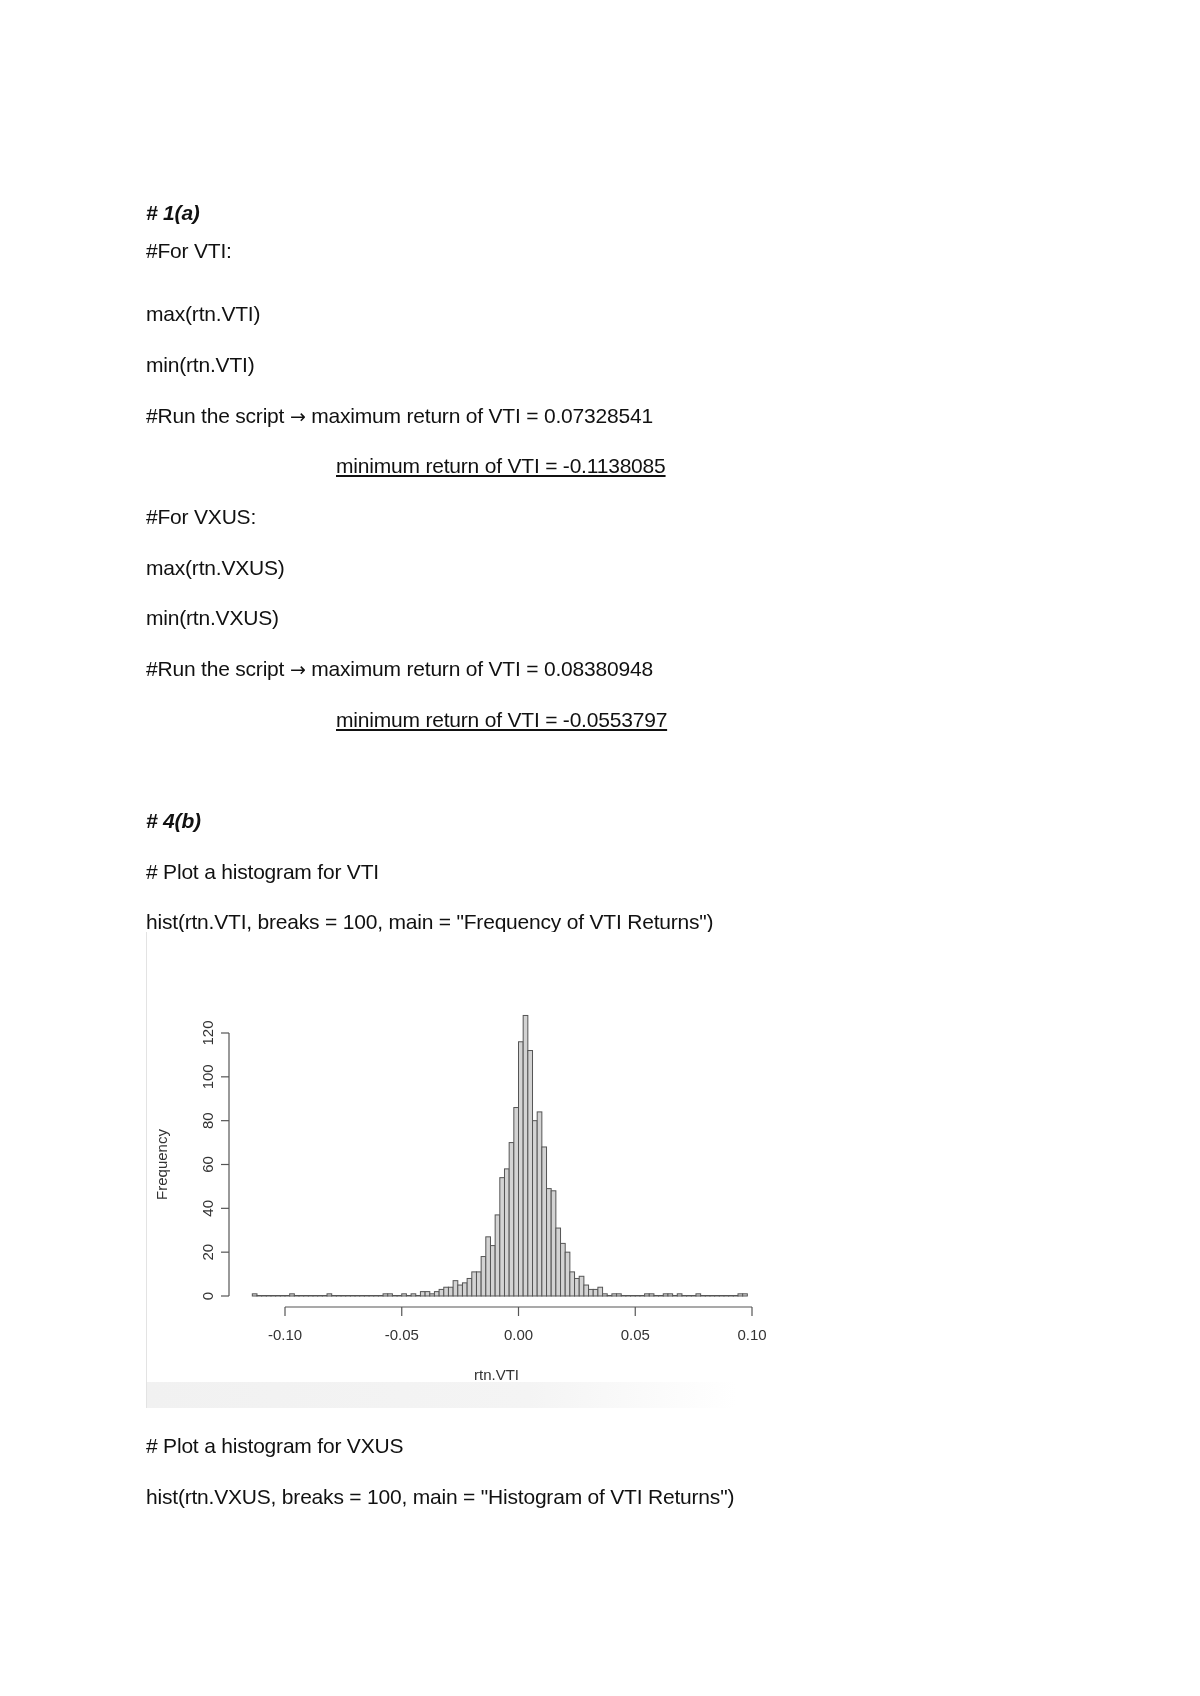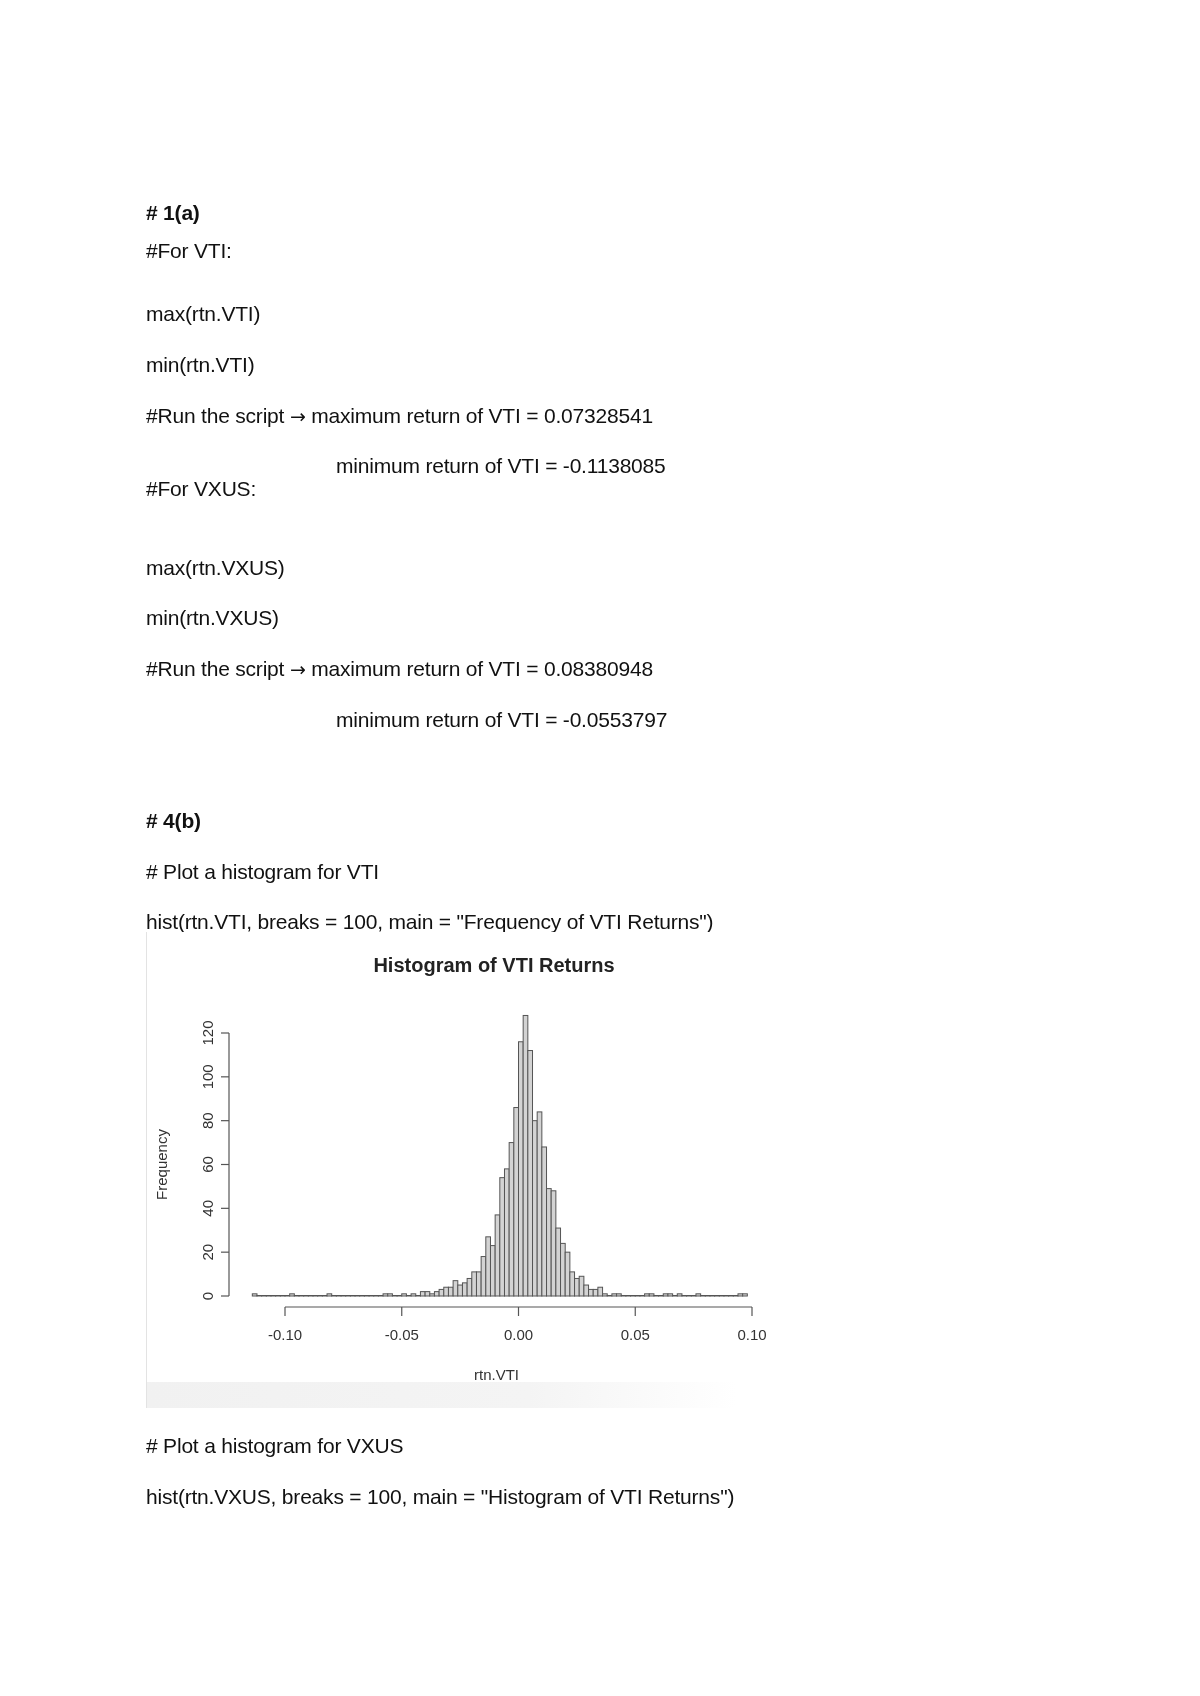--- a/index.html
+++ b/index.html
@@ -1,52 +1,51 @@
 <!DOCTYPE html>
 <html><head>
 <meta charset="utf-8">
 <style>
   html, body { margin: 0; padding: 0; background: #ffffff; }
   body { width: 1200px; height: 1696px; position: relative; overflow: hidden;
          font-family: "Liberation Sans", "DejaVu Sans", sans-serif; color: #111; }
   .line { position: absolute; left: 146px; font-size: 21px; line-height: 26px; white-space: pre; letter-spacing: -0.2px; }
-  .bold { font-weight: bold; }
-  .indent { left: 336px; }
+  .bold { font-weight: bold; font-style: italic; }
+  .indent { left: 336px; text-decoration: underline; }
   .arrow { font-family: "DejaVu Sans", sans-serif; font-size: 19px; }
 
   .chart-wrap { position: absolute; left: 146px; top: 932px; width: 694px; height: 476px;
                 background: #ffffff; border-left: 1px solid #e3e3e3; }
   .chart-fade { position: absolute; left: 0; right: 0; bottom: 0; height: 26px;
                 background: linear-gradient(to right, #f1f1f1 0%, #f4f4f4 55%, #ffffff 85%); }
   .chart-title { position: absolute; left: 0; width: 100%; top: 22px; text-align: center;
                  font-size: 20px; font-weight: bold; color: #222; }
   svg text { font-family: "Liberation Sans", "DejaVu Sans", sans-serif; }
 </style>
 </head>
 <body>
 
 <div class="line bold" style="top:200px"># 1(a)</div>
 <div class="line" style="top:238px">#For VTI:</div>
 <div class="line" style="top:301px">max(rtn.VTI)</div>
 <div class="line" style="top:352px">min(rtn.VTI)</div>
 <div class="line" style="top:403px"><span>#Run the script </span><span class="arrow">→</span><span> maximum return of VTI = 0.07328541</span></div>
 <div class="line indent" style="top:453px">minimum return of VTI = -0.1138085</div>
-<div class="line" style="top:476px">#For VXUS:</div>
+<div class="line" style="top:504px">#For VXUS:</div>
 <div class="line" style="top:555px">max(rtn.VXUS)</div>
 <div class="line" style="top:605px">min(rtn.VXUS)</div>
 <div class="line" style="top:656px"><span>#Run the script </span><span class="arrow">→</span><span> maximum return of VTI = 0.08380948</span></div>
 <div class="line indent" style="top:707px">minimum return of VTI = -0.0553797</div>
 
 <div class="line bold" style="top:808px"># 4(b)</div>
 <div class="line" style="top:859px"># Plot a histogram for VTI</div>
 <div class="line" style="top:909px">hist(rtn.VTI, breaks = 100, main = "Frequency of VTI Returns")</div>
 
 <div class="chart-wrap">
   <div class="chart-fade"></div>
-  <div class="chart-title">Histogram of VTI Returns</div>
   <svg id="hist-svg" width="694" height="476" style="position:absolute;left:0;top:0;">
       <rect x="105.31" y="361.81" width="4.67" height="2.19" fill="#d3d3d3" stroke="#555555" stroke-width="1"></rect>
       <rect x="109.98" y="363.50" width="4.67" height="0.50" fill="#d3d3d3" stroke="#555555" stroke-width="1"></rect>
       <rect x="114.65" y="363.50" width="4.67" height="0.50" fill="#d3d3d3" stroke="#555555" stroke-width="1"></rect>
       <rect x="119.32" y="363.50" width="4.67" height="0.50" fill="#d3d3d3" stroke="#555555" stroke-width="1"></rect>
       <rect x="123.99" y="363.50" width="4.67" height="0.50" fill="#d3d3d3" stroke="#555555" stroke-width="1"></rect>
       <rect x="128.66" y="363.50" width="4.67" height="0.50" fill="#d3d3d3" stroke="#555555" stroke-width="1"></rect>
       <rect x="133.33" y="363.50" width="4.67" height="0.50" fill="#d3d3d3" stroke="#555555" stroke-width="1"></rect>
       <rect x="138.00" y="363.50" width="4.67" height="0.50" fill="#d3d3d3" stroke="#555555" stroke-width="1"></rect>
       <rect x="142.67" y="361.81" width="4.67" height="2.19" fill="#d3d3d3" stroke="#555555" stroke-width="1"></rect>

